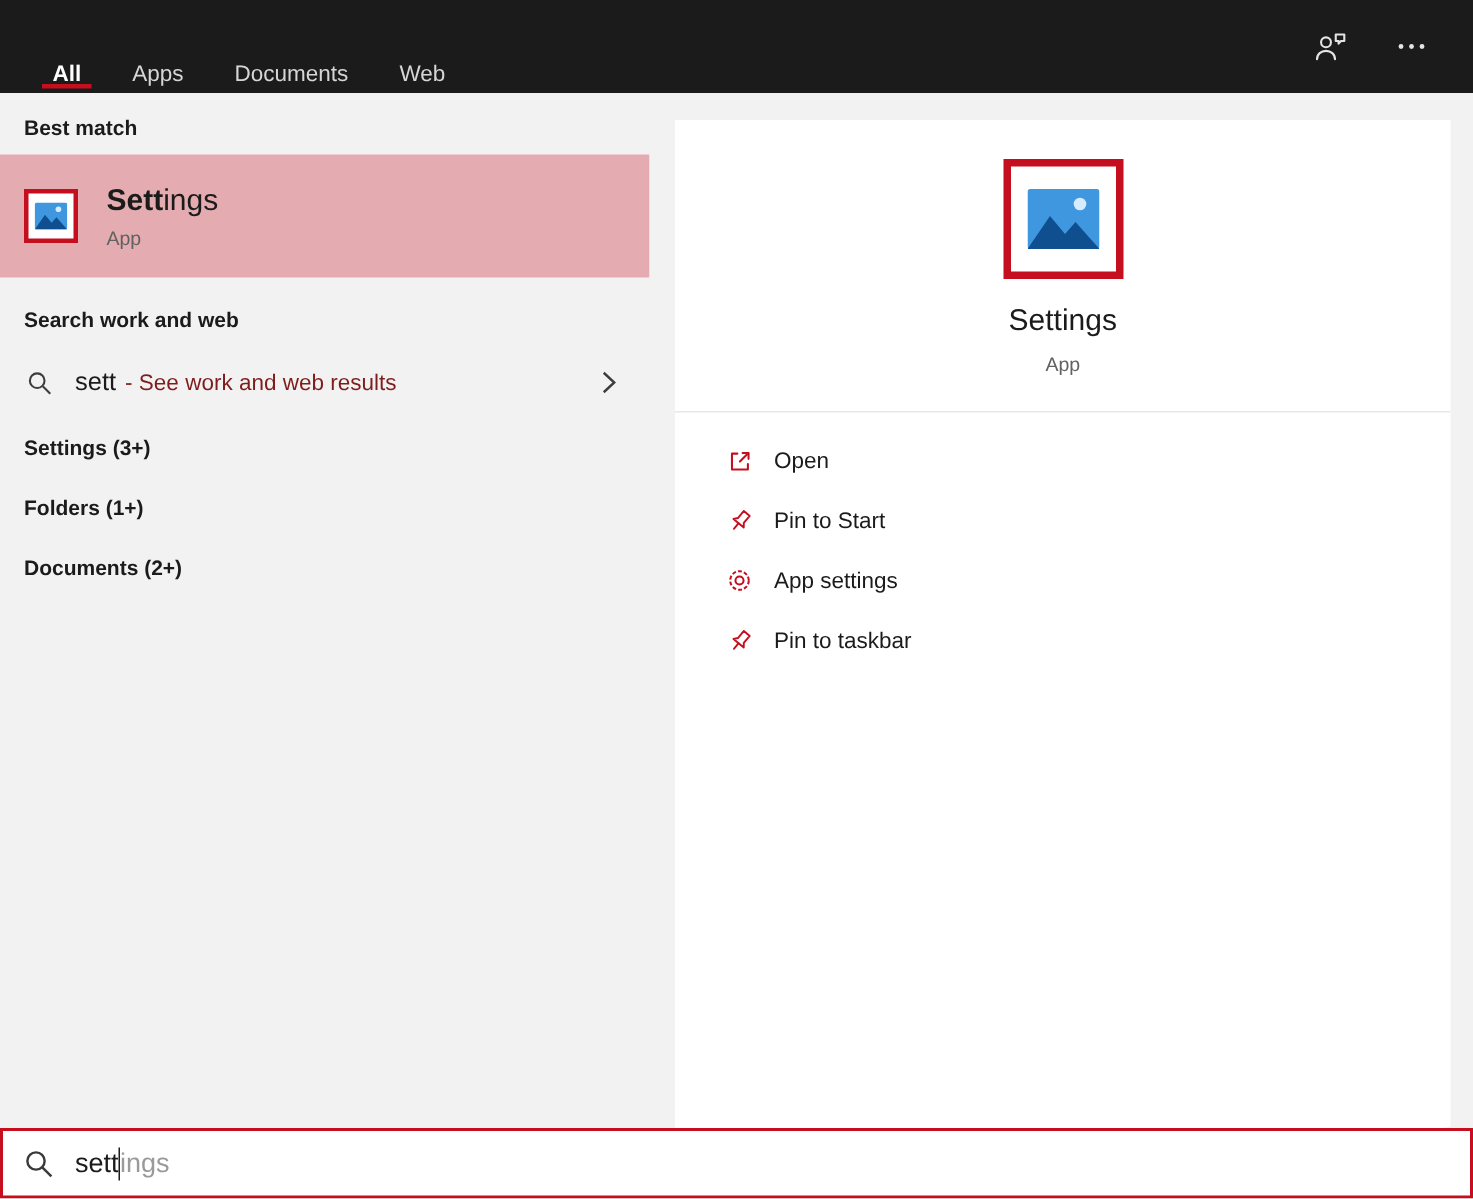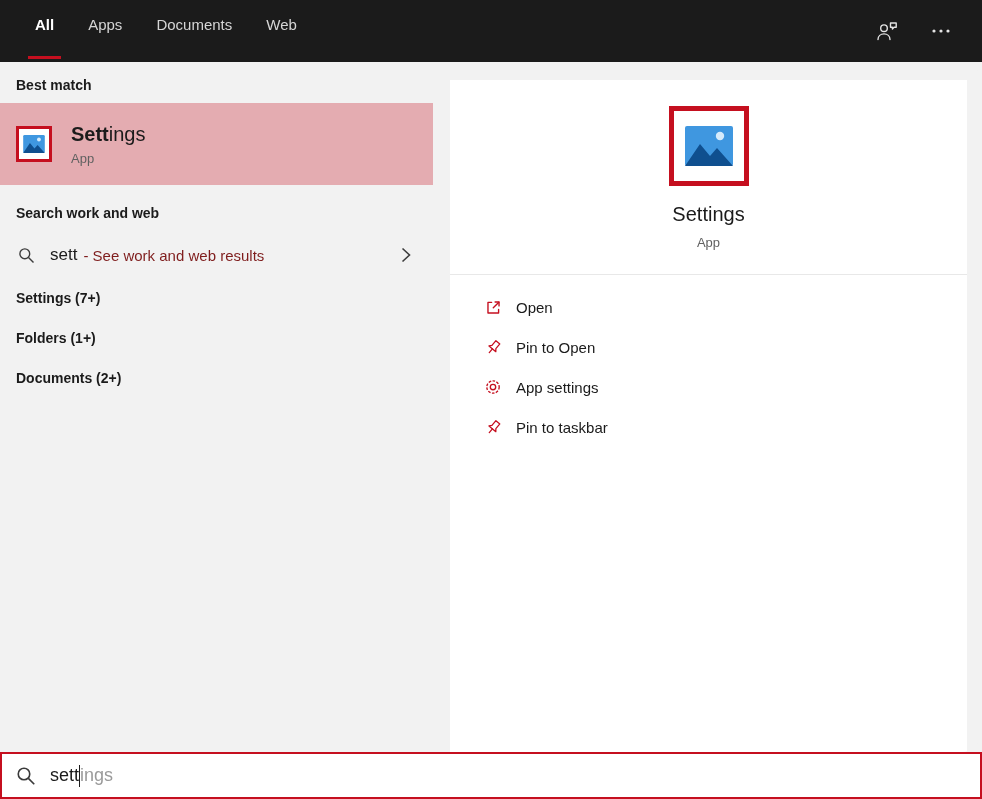--- a/index.html
+++ b/index.html
@@ -4,21 +4,21 @@
 <style>
   :root { --accent:#c50f1f; --highlight:rgba(197,15,31,0.31); }
   * { box-sizing:border-box; margin:0; padding:0; }
   html,body { width:982px; height:799px; }
   body { font-family:"Liberation Sans","DejaVu Sans",sans-serif; background:#f2f2f2; overflow:hidden; }
   .window { width:982px; height:799px; display:flex; flex-direction:column; }
 
   
   .topbar { height:62px; flex:0 0 62px; background:#1b1b1b; display:flex; align-items:stretch; padding:0 28px 0 27px; }
   .tabs { display:flex; height:100%; }
-  .tab { display:flex; align-items:flex-start; gap:7px; padding:16px 8px; margin-right:18px; font-size:15px; color:#d6d6d6; cursor:pointer; position:relative; }
+  .tab { display:flex; align-items:flex-end; gap:7px; padding:4px 8px; margin-right:18px; font-size:15px; color:#d6d6d6; cursor:pointer; position:relative; }
   .tab.selected { color:#ffffff; font-weight:700; }
   .tab.selected::after { content:""; position:absolute; left:1px; right:1px; bottom:3px; height:3px; background:var(--accent); }
   .dropdown-arrow { font-size:9px; color:#d6d6d6; line-height:1; }
   .topbar-icons { margin-left:auto; display:flex; align-items:center; gap:28px; }
   .tb-icon { width:26px; height:24px; display:flex; align-items:center; justify-content:center; color:#e4e4e4; cursor:pointer; }
 
   
   .main { flex:1 1 auto; display:flex; background:#f2f2f2; overflow:hidden;border-radius:21px; }
   .left-panel { width:433px; flex:0 0 433px; background:#f2f2f2; display:flex; flex-direction:column; }
   .section-header { padding:15px 16px 9px 16px; font-size:14px; font-weight:700; color:#1b1b1b; line-height:17px; }
@@ -129,21 +129,21 @@
         <span class="sugg-query">sett</span>
         <span class="sugg-hint">- See work and web results</span>
         <span class="sugg-chevron">
           <svg width="10" height="16" viewBox="0 0 10 16" fill="none" stroke="currentColor" stroke-width="1.6">
             <path d="M1.5 1.5 L8.5 8 L1.5 14.5"></path>
           </svg>
         </span>
       </div>
 
       <div class="group-row">
-        <span>Settings (7+)</span>
+        <span>Settings (3+)</span>
       </div>
       <div class="group-row">
         <span>Folders (1+)</span>
       </div>
       <div class="group-row">
         <span>Documents (2+)</span>
       </div>
     </div>
 
     <div class="preview-wrap">
@@ -173,21 +173,21 @@
 
           <div class="action-row">
             <span class="action-icon">
               <svg width="17" height="17" viewBox="0 0 16 16" fill="none" stroke="currentColor" stroke-width="1.2" stroke-linecap="round" stroke-linejoin="round">
                 <g transform="rotate(40 8 8)">
                   <path d="M5.6 1.6 h4.8 v5.8 l1.8 2.2 h-8.4 l1.8 -2.2 z"></path>
                   <line x1="8" y1="9.6" x2="8" y2="14.2"></line>
                 </g>
               </svg>
             </span>
-            <span>Pin to Open</span>
+            <span>Pin to Start</span>
           </div>
 
           <div class="action-row">
             <span class="action-icon">
               <svg width="18" height="18" viewBox="0 0 16 16" fill="none" stroke="currentColor" stroke-width="1.2">
                 <circle cx="8" cy="8" r="2.4"></circle>
                 <circle cx="8" cy="8" r="5.5" stroke-dasharray="2.3 1.25"></circle>
               </svg>
             </span>
             <span>App settings</span>

